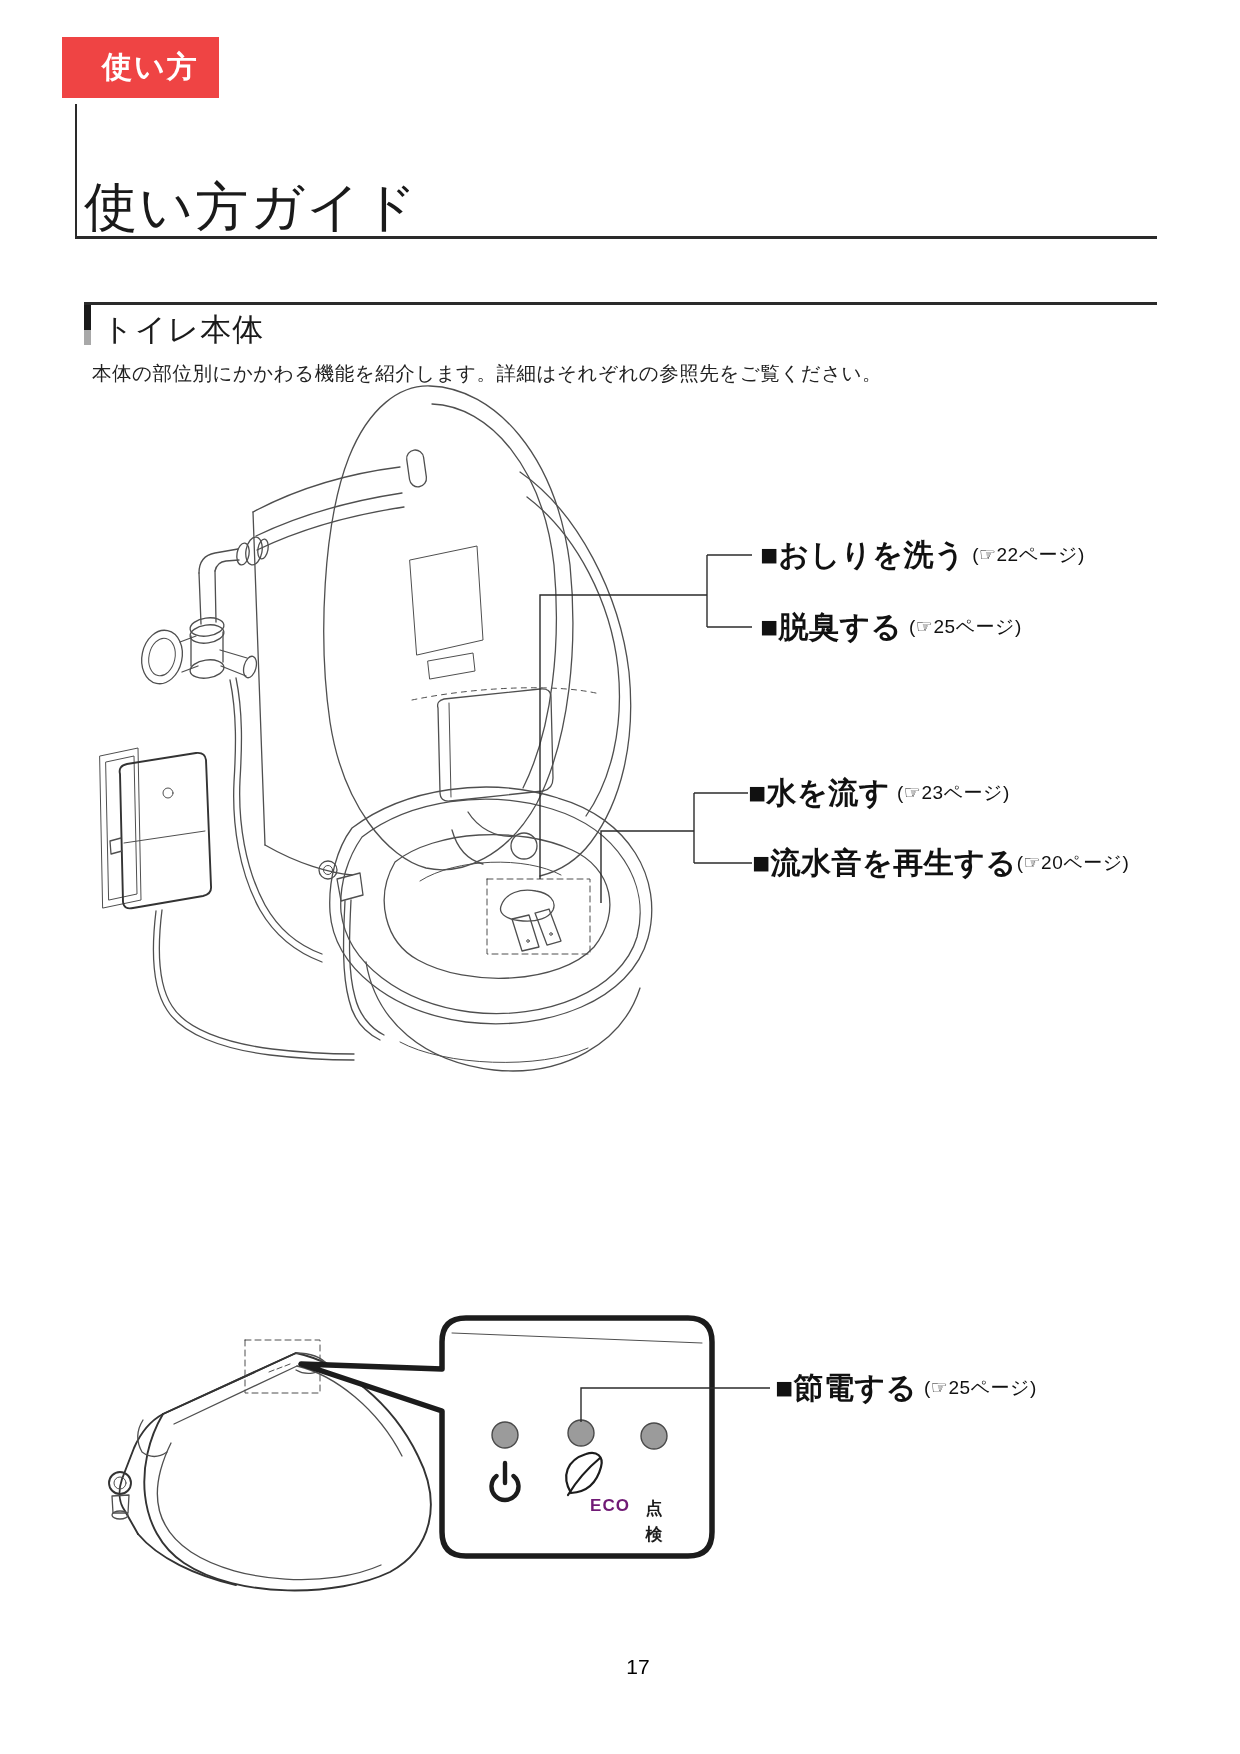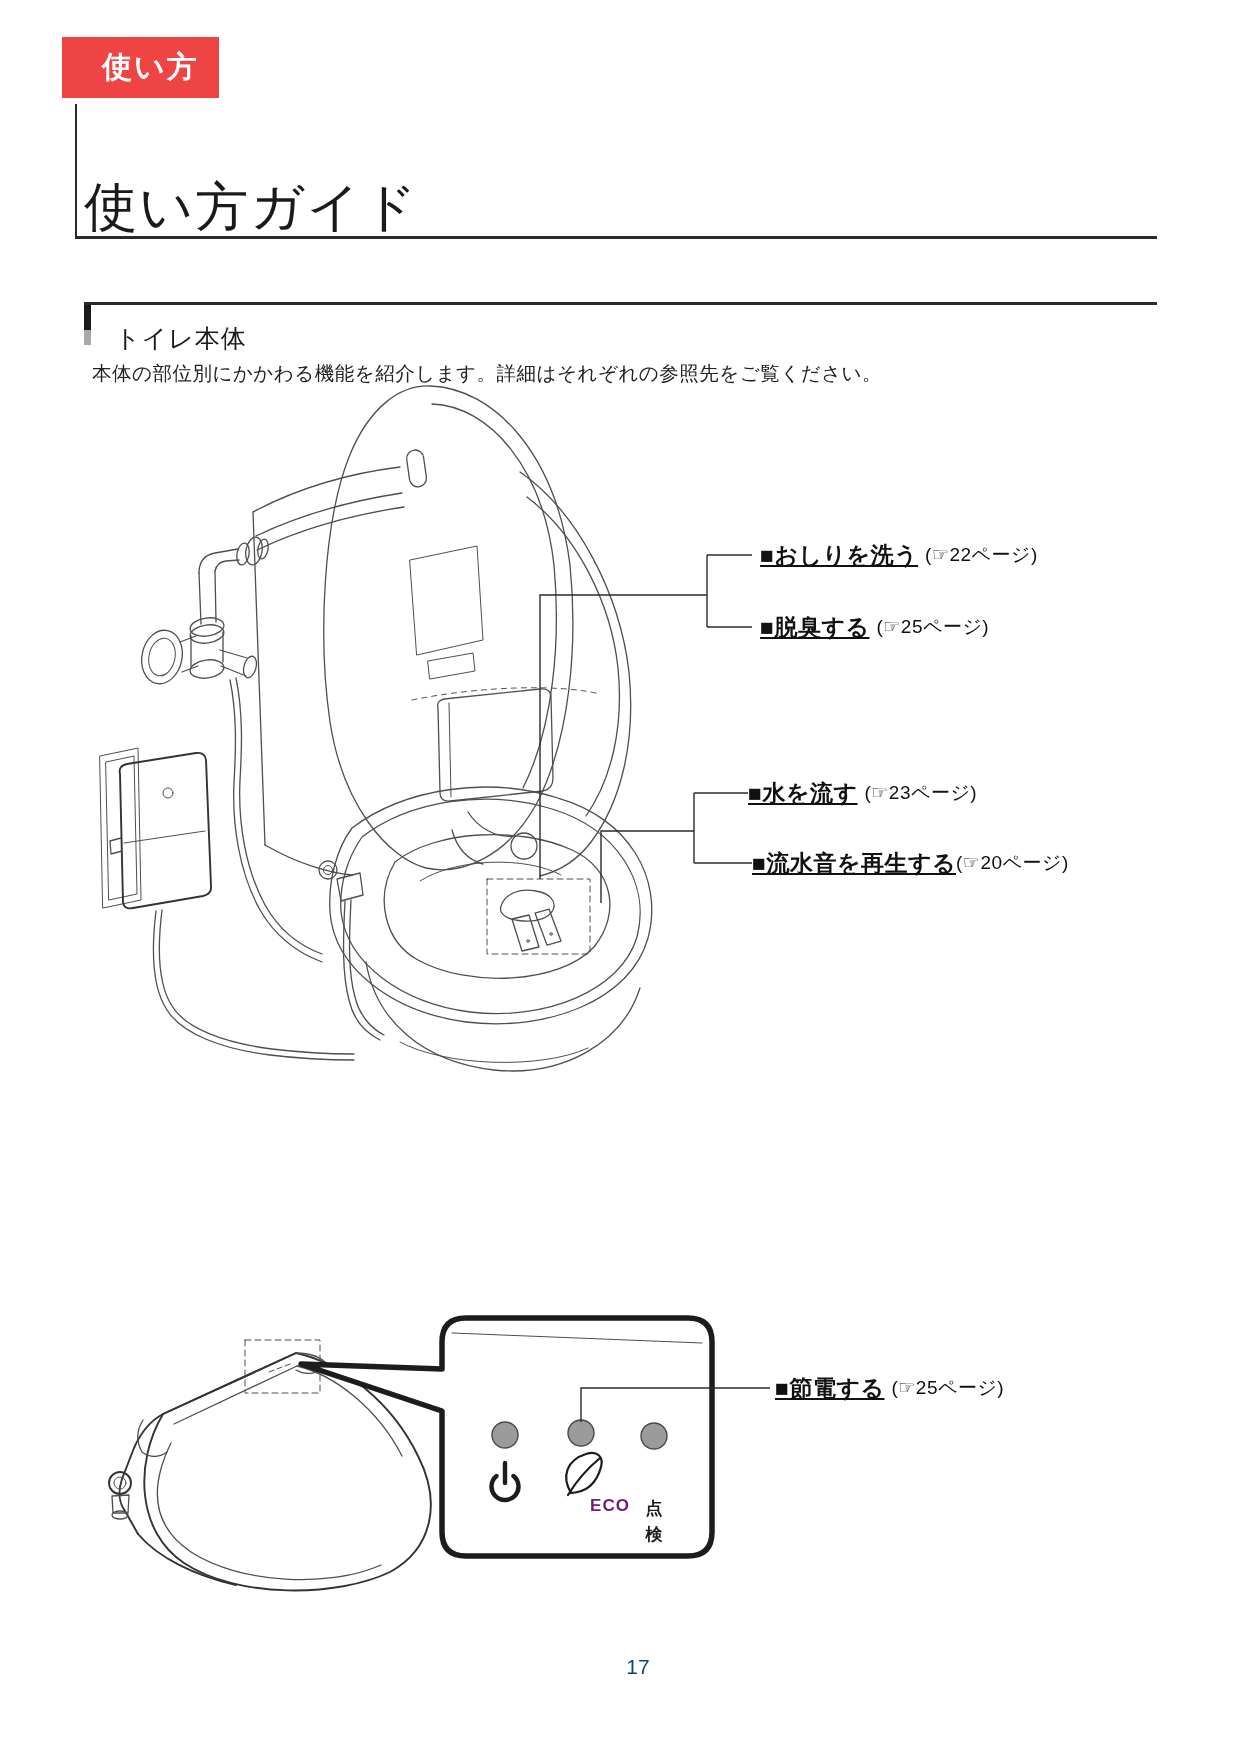--- a/index.html
+++ b/index.html
@@ -10,44 +10,44 @@
   .cat-tag{left:62px;top:37px;width:157px;height:61px;background:#ef4444;color:#fff;
     display:flex;align-items:center;padding-left:40px;box-sizing:border-box;
     font-size:30px;font-weight:bold;letter-spacing:2px;}
   .title-rule-v{left:75px;top:104px;width:2px;height:133px;background:#2a2a2a;}
   .page-title{left:80px;top:168px;font-size:53px;font-weight:normal;letter-spacing:2px;margin:4px;}
   .title-rule-h{left:75px;top:236px;width:1082px;height:3px;background:#2a2a2a;}
 
   .sec-line{left:84px;top:302px;width:1073px;height:3px;background:#2a2a2a;}
   .sec-bar{left:84px;top:305px;width:7px;height:40px;
     background:linear-gradient(180deg,#1a1a1a 0 62%,#a8a8a8 62% 100%);}
-  .sec-title{left:102px;top:309px;font-size:25px;font-weight:normal;letter-spacing:1px;margin:13px;}
+  .sec-title{left:102px;top:309px;font-size:31px;font-weight:normal;letter-spacing:1px;margin:0;}
   .intro{left:92px;top:360px;font-size:19.5px;letter-spacing:0.5px;margin:0;color:#222;}
 
   svg.art{position:absolute;left:0;top:0;}
   .ln{stroke:#4f4f4f;fill:none;stroke-width:1.3;stroke-linecap:round;stroke-linejoin:round;}
   .thin{stroke-width:1;}
   .b{stroke-width:1.9;stroke:#333;}
   .heavy{stroke:#1c1c1c;stroke-width:5.5;fill:#fff;stroke-linejoin:round;}
   .cline{stroke:#2b2b2b;stroke-width:1.4;fill:none;}
   .icon{stroke:#1c1c1c;stroke-width:4.4;fill:none;stroke-linecap:round;}
   .leaf{stroke:#1c1c1c;stroke-width:2.2;fill:none;stroke-linecap:round;}
   .led{fill:#9b9b9b;stroke:#4a4a4a;stroke-width:1.4;}
 
   .callout{position:absolute;height:30px;display:flex;align-items:center;gap:7px;white-space:nowrap;color:#111;}
   .callout.tight{gap:0;}
-  .c-main{font-size:23px;font-weight:bold;letter-spacing:0.5px;text-decoration:underline;}
+  .c-main{font-size:30px;font-weight:bold;letter-spacing:0.5px;}
   .c-ref{font-size:19px;font-weight:normal;letter-spacing:0.5px;}
 
   .panel-eco-label{left:586px;top:1496px;width:48px;text-align:center;
     font-size:17px;font-weight:bold;letter-spacing:1px;color:#701a75;}
   .panel-inspect-label{left:643px;top:1457px;width:22px;text-align:center;
     font-size:17px;font-weight:bold;line-height:1.55;word-break:break-all;color:#1c1c1c;margin-top:39px;}
 
-  .page-number{left:0;right:0;top:1655px;text-align:center;font-size:21px;color:#0c4a6e;padding-left:36px;}
+  .page-number{left:0;right:0;top:1655px;text-align:center;font-size:21px;color:#000000;padding-left:36px;}
 </style>
 </head>
 <body>
 
 <div class="page">
 
   <div class="abs cat-tag">
     <span>使い方</span>
   </div>
 

